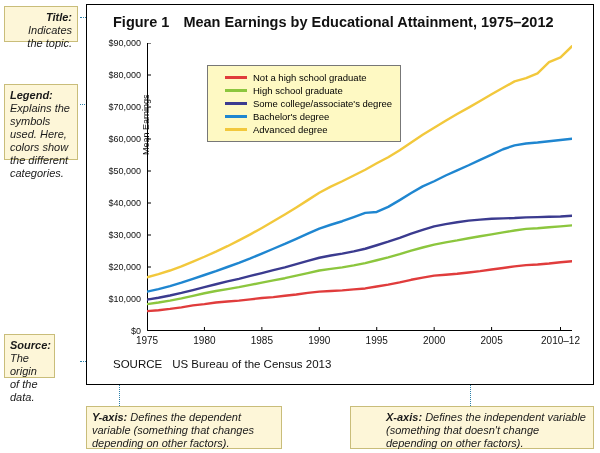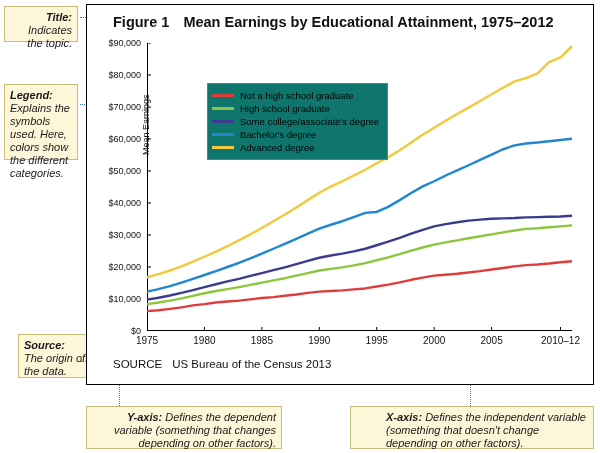--- a/index.html
+++ b/index.html
@@ -83,49 +83,48 @@
   .xtick{
     position:absolute;
     top:4px;
     font-size:10px;color:#111;
     transform:translateX(-50%);
     white-space:nowrap;
   }
   #legend{
     position:absolute;
     left:60px;top:22px;
-    background:#0f766e;
+    background:#fef9c3;
     border:1px solid #777;
-    padding:5px 8px 5px 4px;
+    padding:5px 8px 5px 17px;
     font-size:9.5px;
     line-height:13px;
     z-index:5;
-    margin-top:18px;
   }
   .legend-row{display:flex;align-items:center;height:13px;}
   .legend-swatch{
     width:22px;height:3px;margin-right:6px;flex:0 0 auto;
   }
   #source-line{
     position:absolute;
     left:26px;bottom:14px;
     font-size:11.5px;color:#111;
     white-space:nowrap;
   }
   #source-line .src-label{font-weight:normal;margin-right:10px;margin-top:6px;}
   
   #ann-y{
-    left:86px;top:406px;width:196px;height:43px;text-align:right;
+    left:86px;top:406px;width:196px;height:43px;
   }
   #ann-x{
     left:350px;top:406px;width:244px;height:43px;padding-left:35px;
   }
   #ann-title{left:4px;top:6px;width:74px;height:36px;text-align:right;}
   #ann-legend{left:4px;top:84px;width:74px;height:76px;}
-  #ann-source{left:18px;top:334px;width:74px;height:44px;}
+  #ann-source{left:4px;top:334px;width:51px;height:44px;}
 </style>
 </head>
 <body>
 
 <div class="callout" id="ann-title">
   <b>Title:</b>
   <span>Indicates the topic.</span>
 </div>
 <div class="callout" id="ann-legend">
   <b>Legend:</b>

